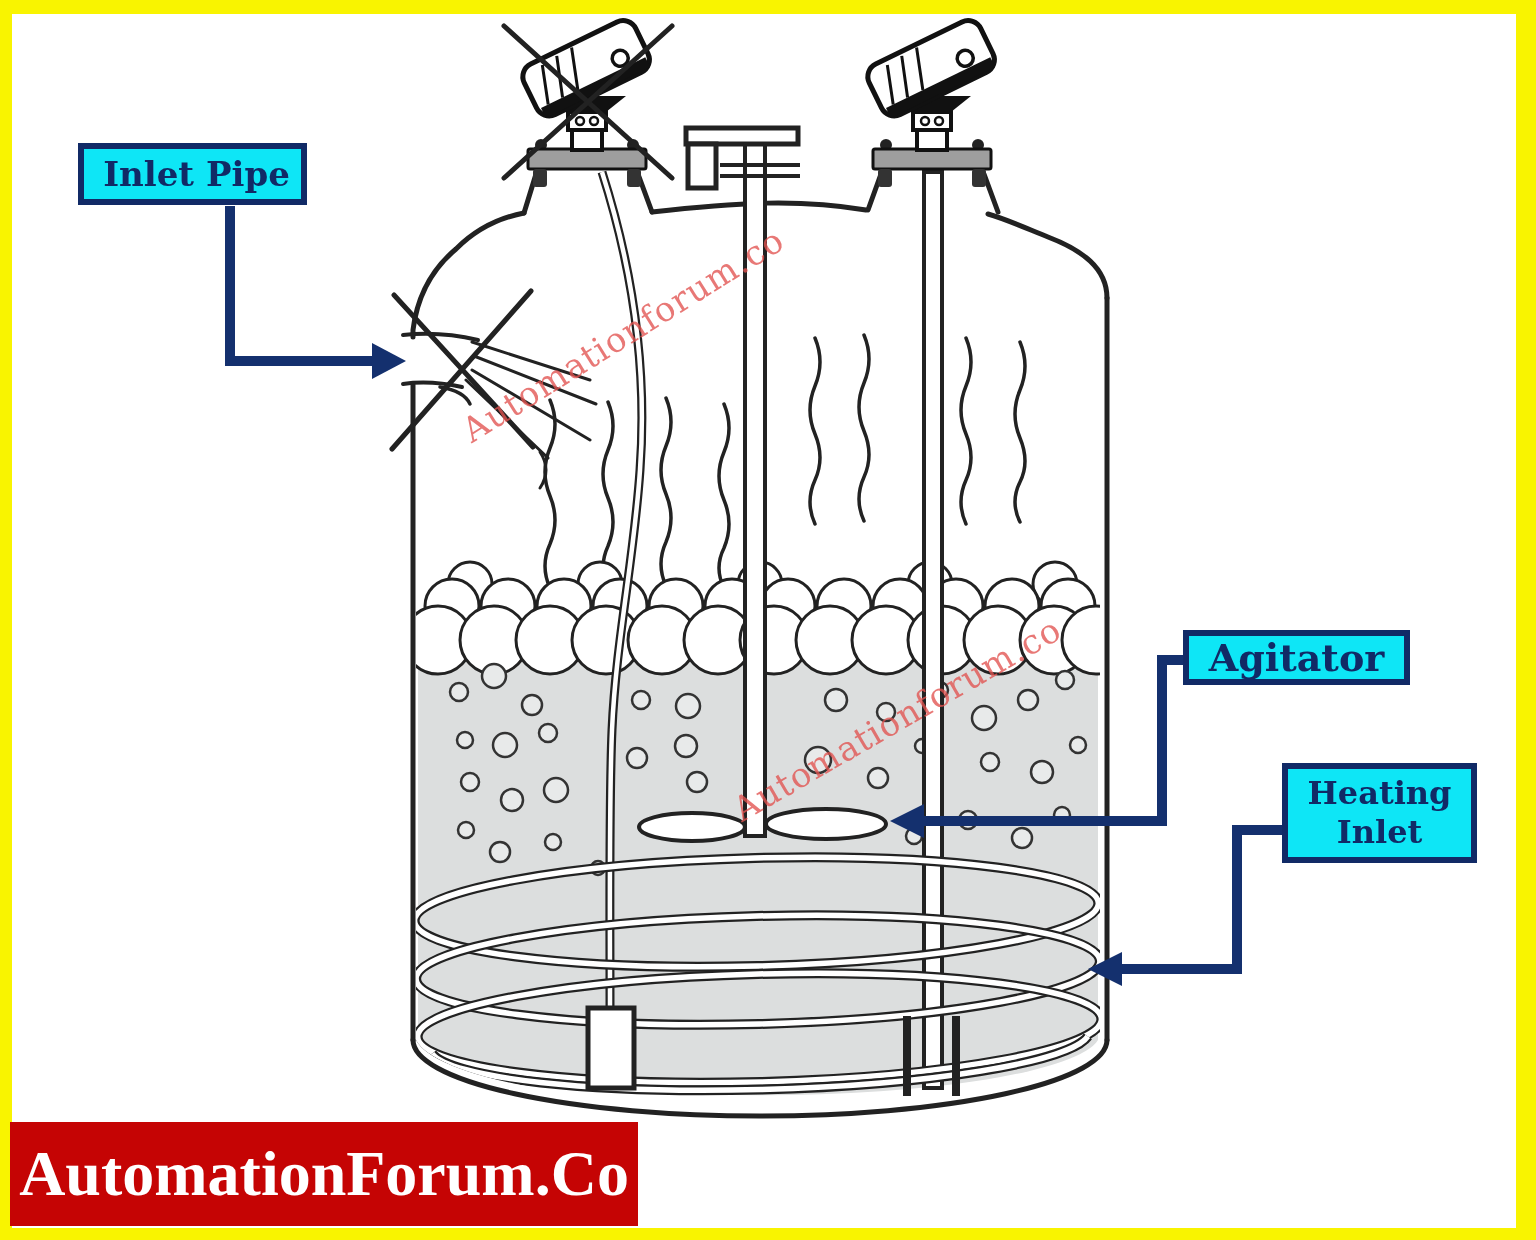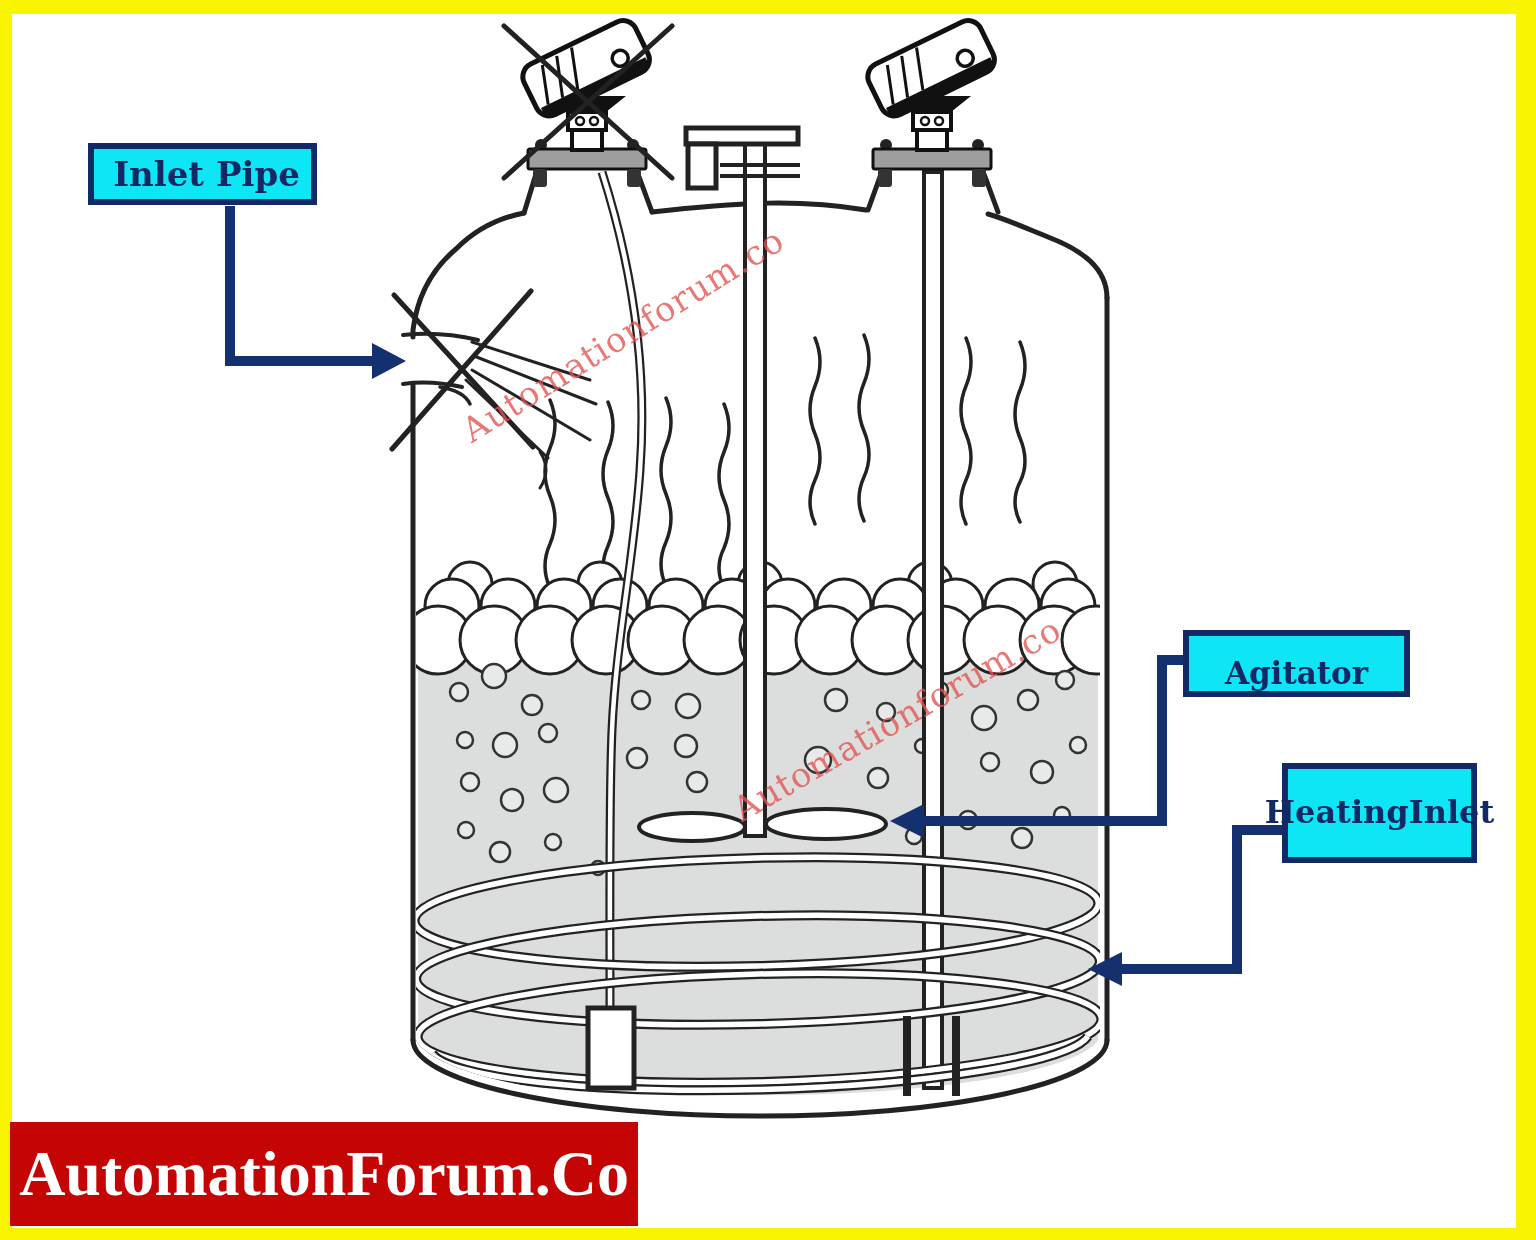--- a/index.html
+++ b/index.html
@@ -13,23 +13,23 @@
     background:#ffffff;
   }
   svg.art{position:absolute;left:0;top:0;width:1536px;height:1240px;}
   .callout{
     position:absolute;box-sizing:border-box;
     background:#0EE6F6;border:6px solid #112A66;
     display:flex;align-items:center;justify-content:center;
     color:#112A66;font-weight:bold;text-align:center;
     font-family:"DejaVu Serif", serif;
   }
-  .callout.inlet{left:88px;top:143px;width:229px;height:62px;font-size:34px;padding-left:8px;}
-  .callout.agitator{left:1183px;top:630px;width:227px;height:67px;font-size:31px;align-items:flex-end;}
-  .callout.heating{left:1282px;top:763px;width:195px;height:100px;font-size:32px;line-height:1.22;flex-direction:row;}
+  .callout.inlet{left:78px;top:143px;width:229px;height:62px;font-size:34px;padding-left:8px;}
+  .callout.agitator{left:1183px;top:630px;width:227px;height:55px;font-size:38px;}
+  .callout.heating{left:1282px;top:763px;width:195px;height:100px;font-size:32px;line-height:1.22;flex-direction:column;}
   .watermark{
     position:absolute;color:#E25350;opacity:0.78;
     font-family:"DejaVu Serif", serif;font-size:34px;letter-spacing:1px;
     white-space:nowrap;pointer-events:none;
   }
   .wm1{left:438px;top:318px;width:360px;transform:rotate(-32deg);transform-origin:center;}
   .wm2{left:712px;top:702px;width:360px;transform:rotate(-30deg);transform-origin:center;}
   .banner{
     position:absolute;left:10px;top:1122px;width:628px;height:104px;
     background:#C50404;color:#ffffff;

